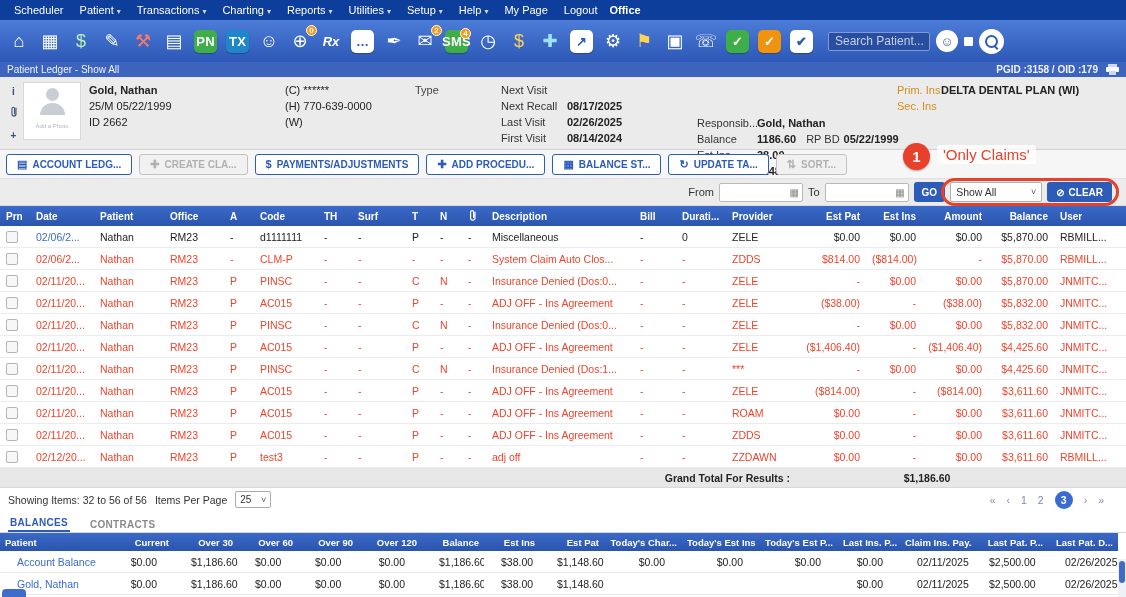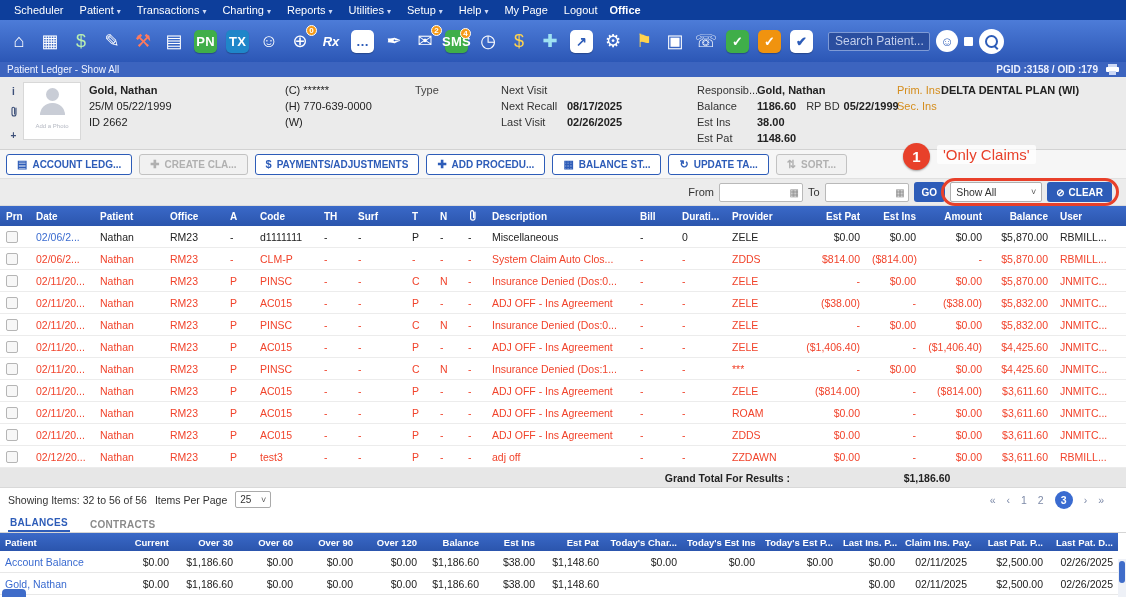--- a/index.html
+++ b/index.html
@@ -56,21 +56,21 @@
           display:flex;align-items:center;justify-content:center;flex-direction:column;cursor:pointer;}
   .av-head{width:13px;height:13px;border-radius:50%;background:#c9cdd6;}
   .av-body{width:25px;height:12px;border-radius:12px 12px 0 0;background:#c9cdd6;margin-top:2px;}
   .av-label{font-size:6px;color:#b4b8c2;margin-top:3px;}
   .pp-col{display:flex;flex-direction:column;}
   .pp-col1{width:196px;}
   .pp-name{font-weight:bold;}
   .pp-col2{width:130px;}
   .pp-col3{width:86px;color:#444;}
   .pp-col4{width:196px;}
-  .pp-col5{width:200px;}
+  .pp-col5{width:200px;margin-top:33px;}
   .pp-col6{flex:1;}
   .kv{display:flex;white-space:nowrap;}
   .kv .k{width:66px;color:#333;flex:none;}
   .kv .v{font-weight:bold;}
   .kv5 .k{width:60px;}
   .rp-k{margin-left:10px;margin-right:4px;color:#333;}
   .ins-label{color:#d58d1c;width:44px;display:inline-block;flex:none;}
   .ins-plan{font-weight:bold;white-space:nowrap;text-align:right;}
   .ins-ph{margin-right:16px;}
   
@@ -122,21 +122,21 @@
             align-items:center;justify-content:center;font-weight:bold;}
   
   .tabs-row{height:21px;display:flex;align-items:flex-end;gap:18px;padding:0 8px;
             border-bottom:1px solid #d5d5d5;background:#fff;}
   .tab{font-size:10px;font-weight:bold;color:#8a8a8a;padding:3px 2px 2px;cursor:pointer;letter-spacing:.3px;}
   .tab.active{color:#2d5cb8;border-bottom:2px solid #2d5cb8;}
   .bottom-wrap{position:relative;}
   table.balances{width:1118px;border-collapse:collapse;table-layout:fixed;font-size:10.5px;}
   .balances th{background:linear-gradient(180deg,#3a69c8,#2b55ad);color:#fff;font-size:9.5px;
                font-weight:bold;height:18px;padding:0 5px;white-space:nowrap;overflow:hidden;}
-  .balances td{height:21px;padding:0 5px;border-bottom:1px solid #e8e8e8;white-space:nowrap;
+  .balances td{height:21px;padding:0 17px;border-bottom:1px solid #e8e8e8;white-space:nowrap;
                overflow:hidden;color:#222;}
   td.pat-link{color:#3a6bd0;cursor:pointer;}
   .c-blue{color:#3a6bd0;}
   .c-orange{color:#ee8613;}
   .v-scroll{position:absolute;right:0;top:559px;width:8px;height:38px;background:#eef1f7;}
   .v-thumb{width:6px;height:22px;background:#3f6cc9;border-radius:3px;margin:2px auto 0;}
   .corner-widget{position:absolute;left:2px;top:589px;width:24px;height:8px;background:#3f6cc9;
                  border-radius:4px 4px 0 0;cursor:pointer;}
   
   .ann-circle{position:absolute;left:903px;top:143px;width:27px;height:27px;border-radius:50%;
@@ -308,20 +308,24 @@
         <span class="k">Next Visit</span>
         <span class="v"></span>
       </div>
     <div class="kv">
         <span class="k">Next Recall</span>
         <span class="v">08/17/2025</span>
       </div>
     <div class="kv">
         <span class="k">Last Visit</span>
         <span class="v">02/26/2025</span>
+      </div>
+    <div class="kv">
+        <span class="k">First Visit</span>
+        <span class="v">08/14/2024</span>
       </div>
   </div>
   <div class="pp-col pp-col5">
     <div class="kv kv5">
         <span class="k">Responsib...</span>
         <span class="v">Gold, Nathan</span>
       </div>
     <div class="kv kv5">
         <span class="k">Balance</span>
         <span class="v">1186.60</span>

